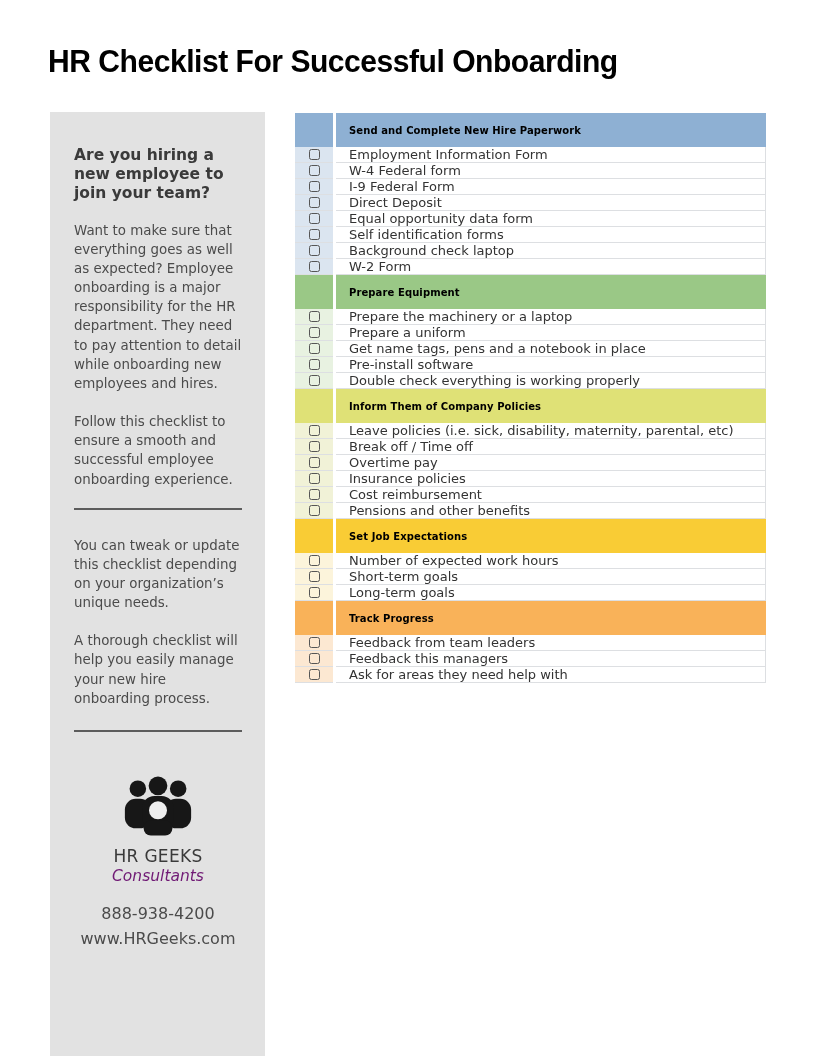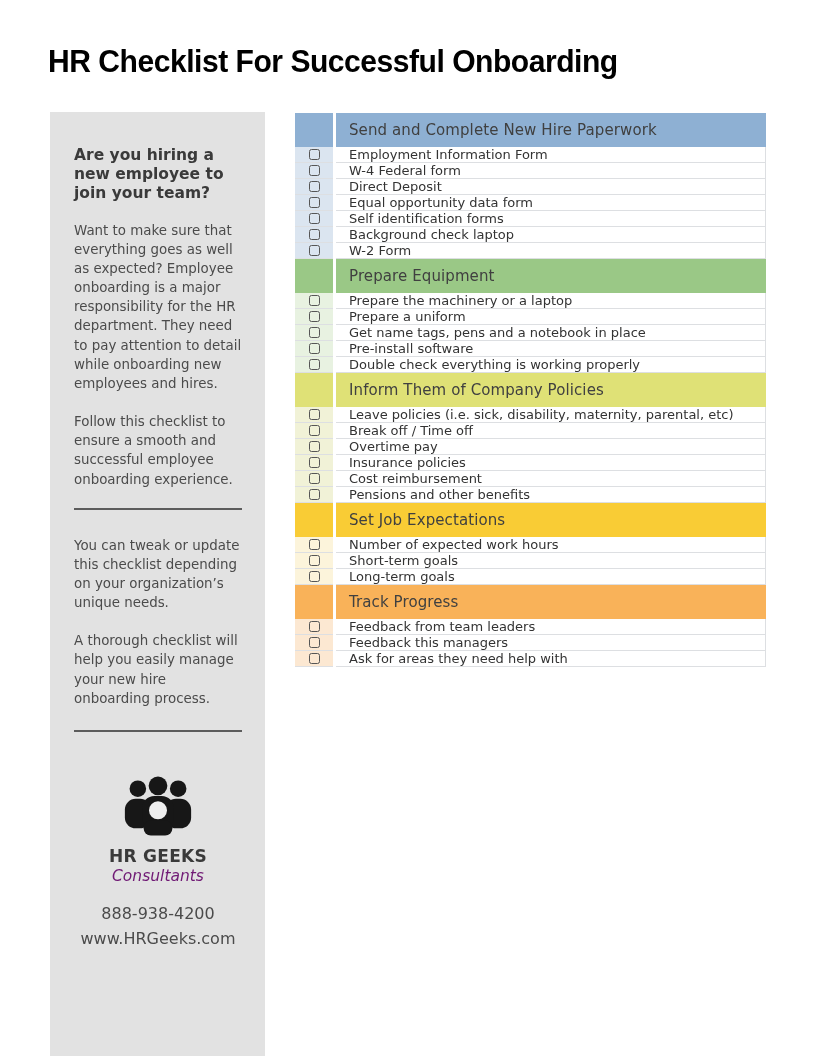--- a/index.html
+++ b/index.html
@@ -34,41 +34,41 @@
     font-size:13.4px; color:#4b4b4b; line-height:1.43; margin-bottom:19px;
   }
   .sb-divider{
     border:none; border-top:2px solid #5c5c5c; width:168px;
     margin:18px 0 26px 0;
   }
   .sb-divider.second{ margin-top:22px; margin-bottom:0; }
   .brand{ text-align:center; margin-top:44px; }
   .brand-icon{ display:inline-block; }
   .brand-name{
-    font-size:17px; font-weight:bold; color:#3a3a3a; letter-spacing:0.3px;
+    font-size:17px; font-weight:normal; color:#3a3a3a; letter-spacing:0.3px;
     margin-top:6px;
   }
   .brand-tagline{
     font-size:15.5px; font-style:italic; color:#701a75; margin-top:1px;text-align:center;
   }
   .brand-contact{
     font-size:16px; color:#4b4b4b; line-height:1.55; margin-top:17px;
   }
 
   
   .checklist{
     position:absolute; left:295px; top:113px; width:471px;
   }
   .cl-row{ display:flex; }
   .cl-seam{ width:3px; background:#ffffff; flex:0 0 3px; }
   .cl-header{ height:34px; }
   .cl-header .cl-stub{ width:38px; flex:0 0 38px; }
   .cl-header .cl-main{
     flex:1; display:flex; align-items:center; padding-left:13px;
-    font-size:15px; font-weight:normal; color:#404040; letter-spacing:0.1px;
+    font-size:10px; font-weight:bold; color:#000000; letter-spacing:0.1px;
   }
   .cl-item{ height:16px; }
   .cl-item .cl-stub{
     width:38px; flex:0 0 38px;
     display:flex; align-items:center; justify-content:center;
     border-bottom:1px solid #dddfe2;
   }
   .cl-item .cl-main{
     flex:1; background:#ffffff; display:flex; align-items:center;
     padding-left:13px; font-size:13px; color:#333333;
@@ -135,20 +135,27 @@
         <span class="checkbox"></span>
       </div>
       <div class="cl-seam"></div>
       <div class="cl-main">W-4 Federal form</div>
     </div>
     <div class="cl-row cl-item">
       <div class="cl-stub" style="background: rgb(219, 229, 240);">
         <span class="checkbox"></span>
       </div>
       <div class="cl-seam"></div>
+      <div class="cl-main">I-9 Federal Form</div>
+    </div>
+    <div class="cl-row cl-item">
+      <div class="cl-stub" style="background: rgb(219, 229, 240);">
+        <span class="checkbox"></span>
+      </div>
+      <div class="cl-seam"></div>
       <div class="cl-main">Direct Deposit</div>
     </div>
     <div class="cl-row cl-item">
       <div class="cl-stub" style="background: rgb(219, 229, 240);">
         <span class="checkbox"></span>
       </div>
       <div class="cl-seam"></div>
       <div class="cl-main">Equal opportunity data form</div>
     </div>
     <div class="cl-row cl-item">

